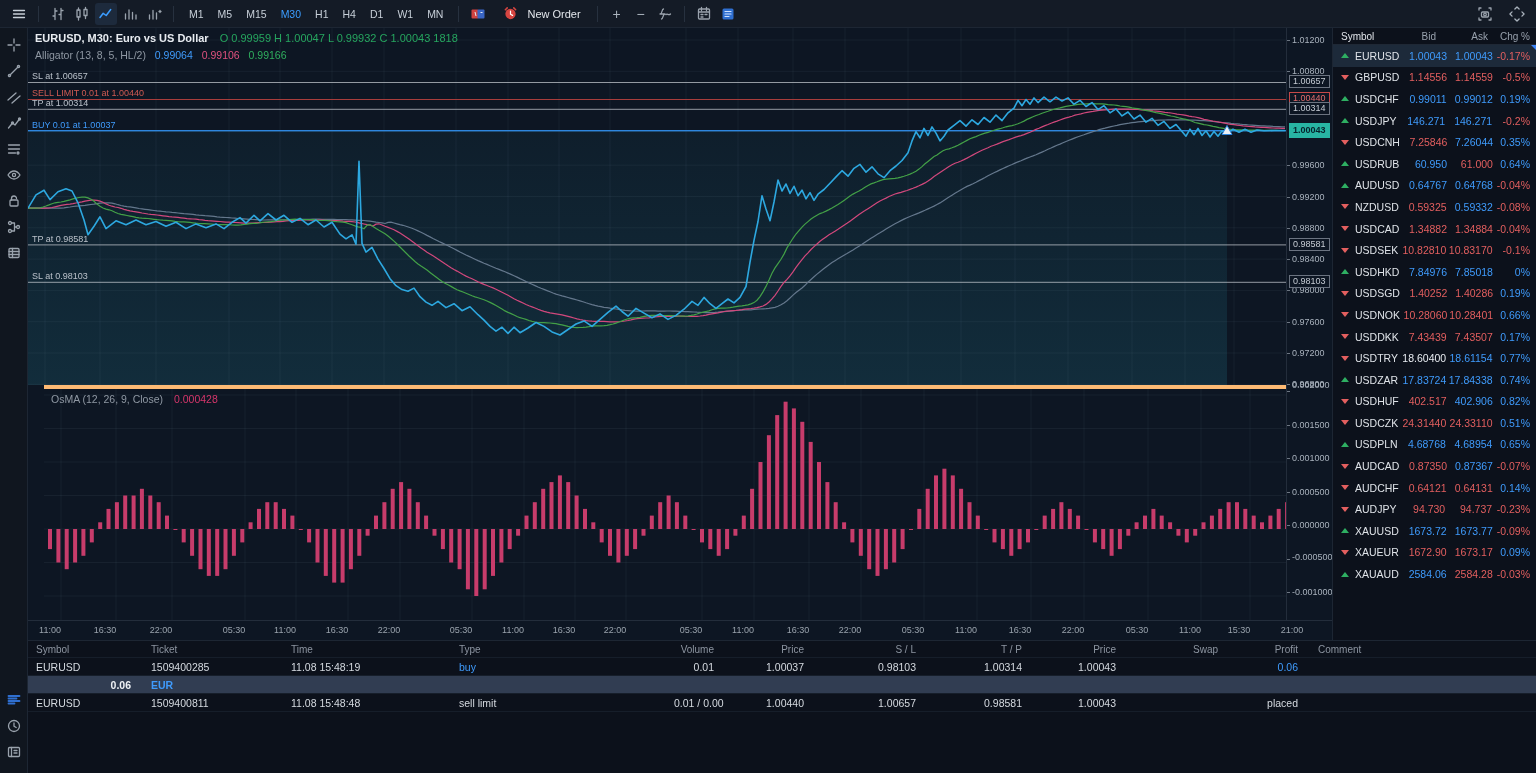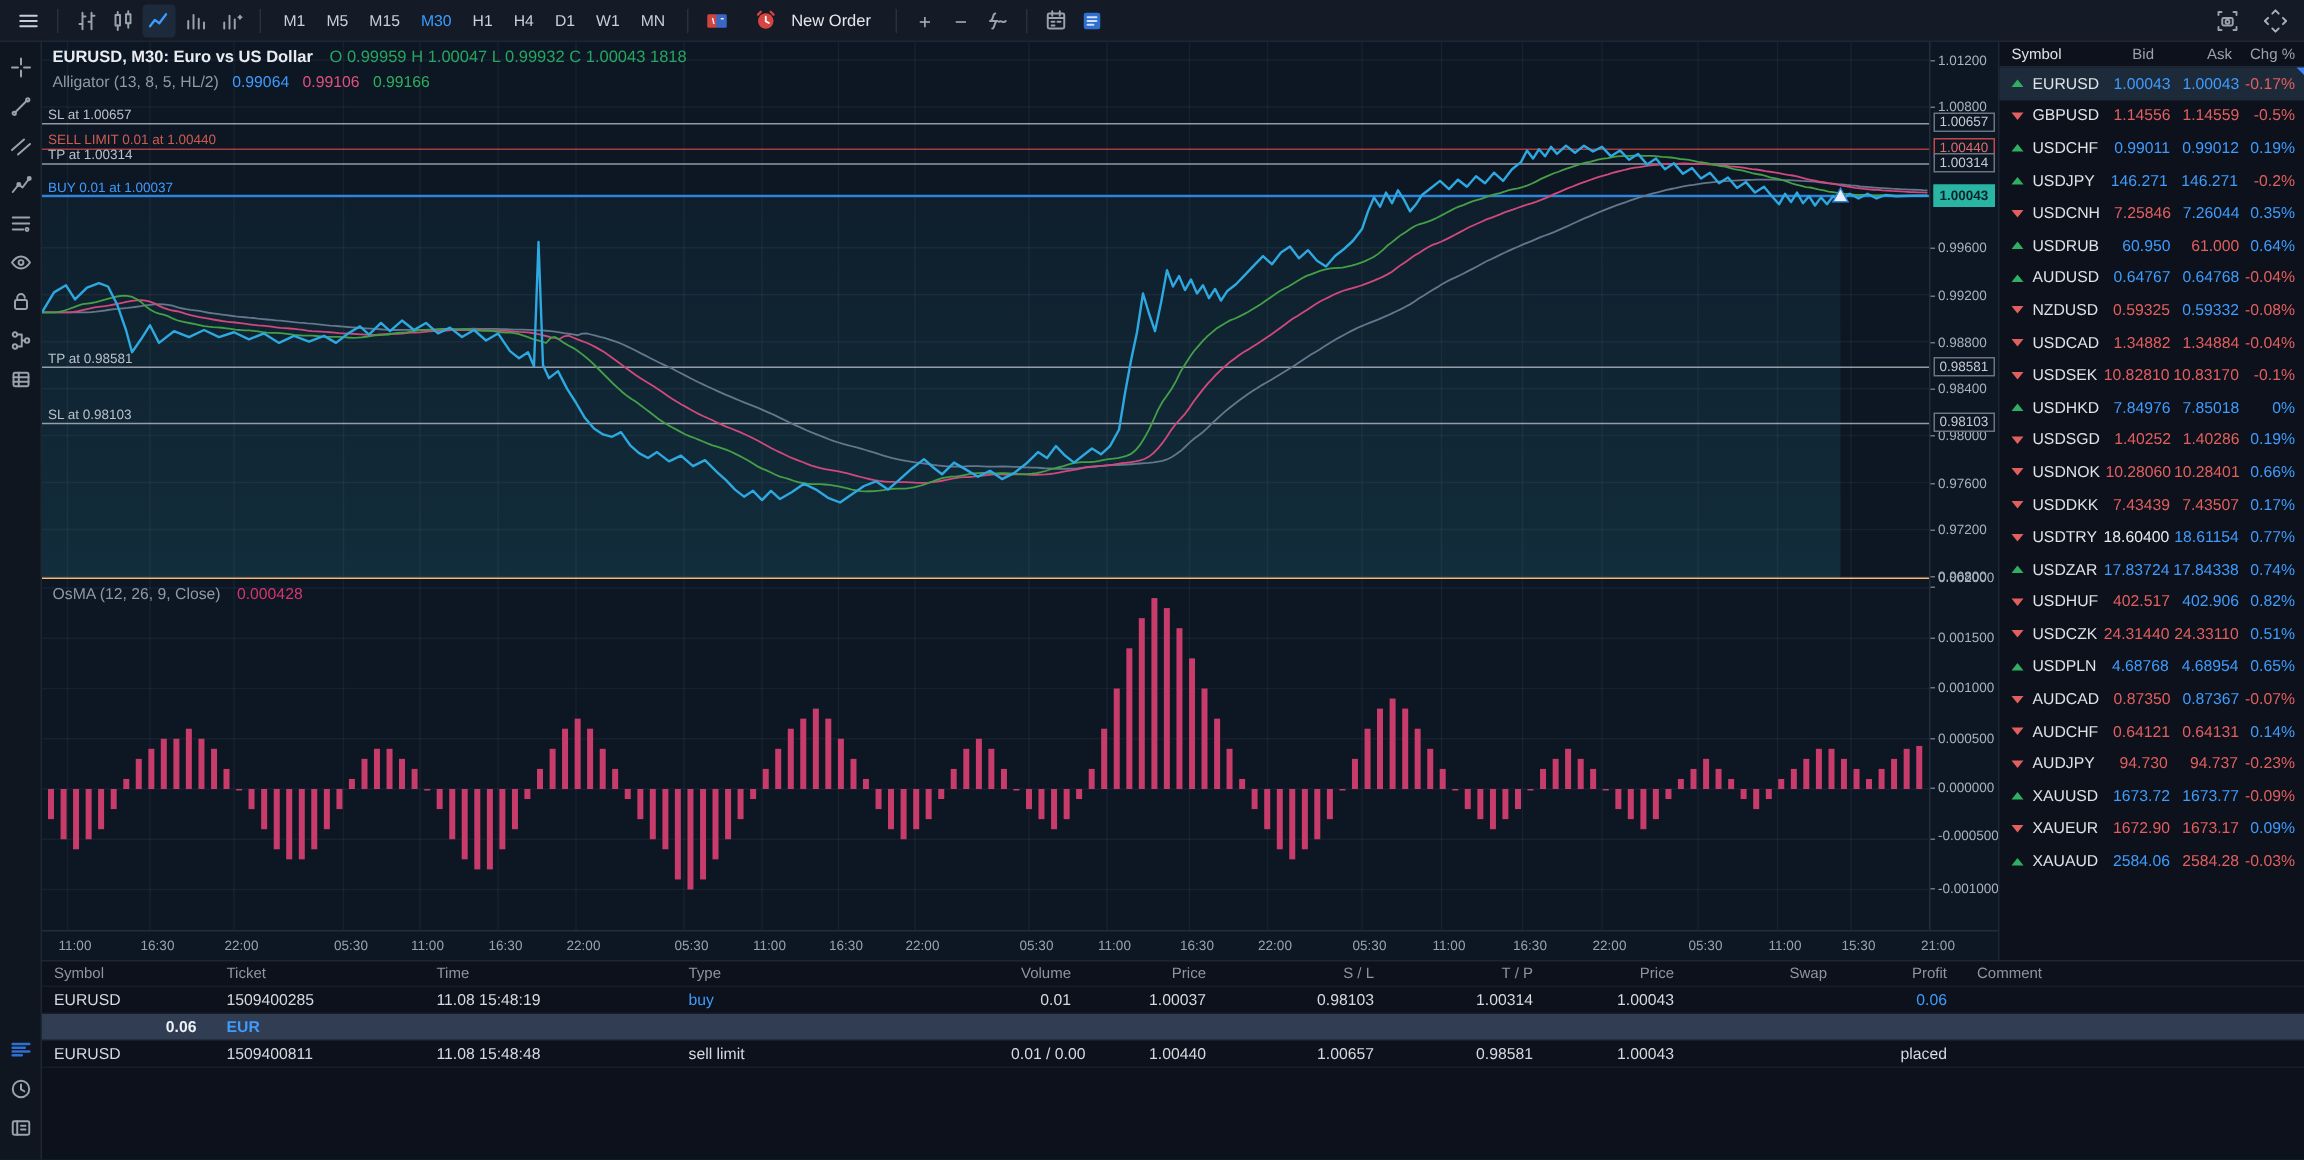--- a/index.html
+++ b/index.html
@@ -1,18 +1,18 @@
 <!DOCTYPE html>
 <html><head>
 <meta charset="utf-8">
 <style>
   * { margin:0; padding:0; box-sizing:border-box; }
   html,body { width:1536px; height:773px; overflow:hidden; background:#0b0f17;
     font-family:"Liberation Sans","DejaVu Sans",sans-serif; }
-  .app { width:1536px; height:773px; display:flex; flex-direction:column; background:#14532d; }
+  .app { width:1536px; height:773px; display:flex; flex-direction:column; background:#5eead4; }
 
   
   .topbar { height:28px; background:#141b26; border-bottom:1px solid #1d2633;
     display:flex; align-items:center; padding:0 8px; gap:2px; flex:0 0 28px; }
   .tbtn { height:22px; min-width:22px; display:flex; align-items:center; justify-content:center;
     border-radius:3px; cursor:pointer; color:#9aa3ad; padding:0 3px; }
   .tbtn svg { display:block; }
   .tb-sep { width:1px; height:16px; background:#27313f; margin:0 6px; }
   .tf { color:#c7cfd8; font-size:10.5px; padding:0 7px; height:22px; display:flex; align-items:center; cursor:pointer; border-radius:3px;}
   .tf.active { color:#3b9dff; }
@@ -25,21 +25,21 @@
   .rail { width:28px; background:#10161f; border-right:1px solid #1d2633; display:flex;
     flex-direction:column; align-items:center; padding:6px 0 6px; }
   .rail .tbtn { margin-bottom:4px; }
   .rail-spacer { flex:1; }
   .center { flex:1; display:flex; flex-direction:column; min-width:0; }
   .upper { height:612px; display:flex; flex:0 0 612px; }
 
   
   .chart-area { width:1304px; position:relative; background:#0d1623; overflow:hidden; }
   .pane-price { position:absolute; left:0; top:0; width:1258px; height:357px; }
-  .pane-osma  { position:absolute; left:0; top:357px; width:1258px; height:235px; border-top:1px solid #fdba74;text-align:center; }
+  .pane-osma  { position:absolute; left:16px; top:357px; width:1258px; height:235px; border-top:4px solid #fdba74;text-align:center; }
   .time-axis  { position:absolute; left:0; top:592px; width:1304px; height:20px; border-top:1px solid #232d3b; background:#0d1623;}
   .price-axis { position:absolute; left:1258px; top:0; width:46px; height:592px; border-left:1px solid #232d3b; background:#0d1623; }
   .tick-label { position:absolute; left:5px; font-size:9px; color:#a9b2bd; white-space:nowrap; }
   .tick-dash  { position:absolute; left:0; width:3px; height:1px; background:#6d7682; }
   .axis-box { position:absolute; left:2px; font-size:9px; color:#c6ccd4; background:#0d1623;
     border:1px solid #6b7380; padding:0px 3px; line-height:11px; white-space:nowrap; }
   .axis-box.red { border-color:#c54848; color:#e06c6c; }
   .axis-box.current { background:#28b5a3; border-color:#28b5a3; color:#07222b; font-weight:bold; line-height:13px;}
   .time-label { position:absolute; top:4px; transform:translateX(-50%); font-size:9px; color:#9aa3ad; }
   .legend { position:absolute; left:7px; top:4px; font-size:11px; white-space:nowrap; }

